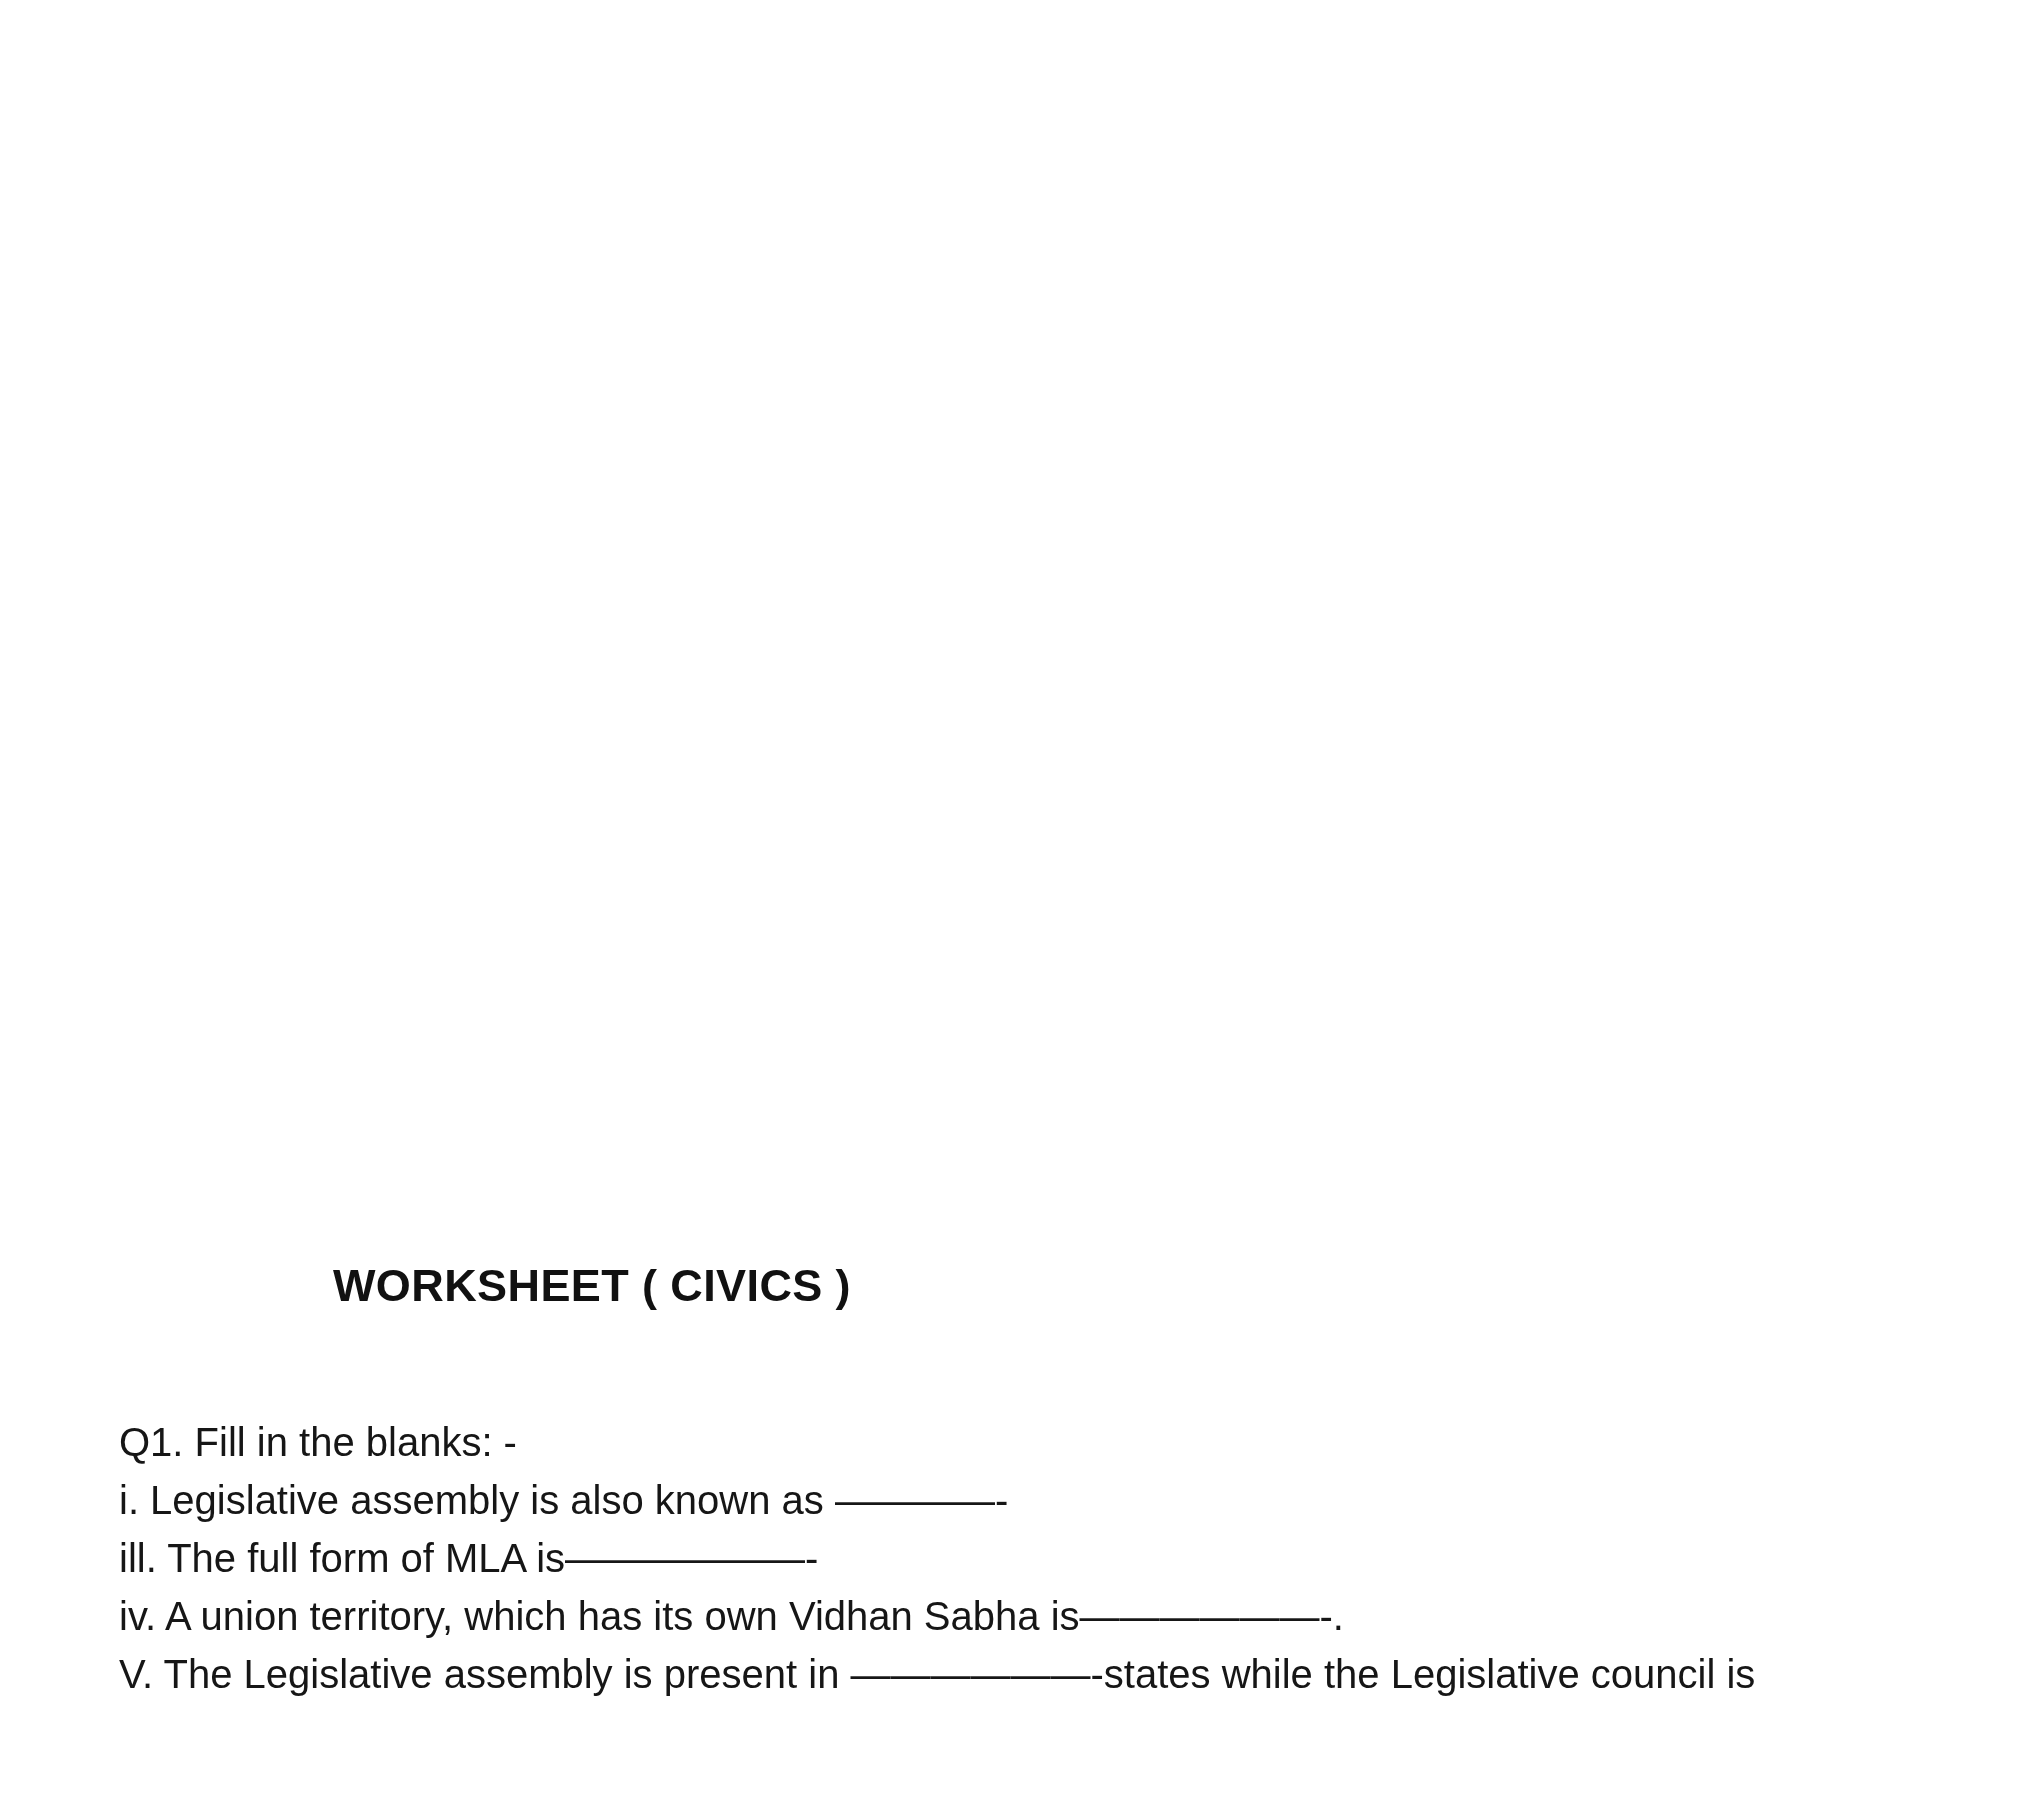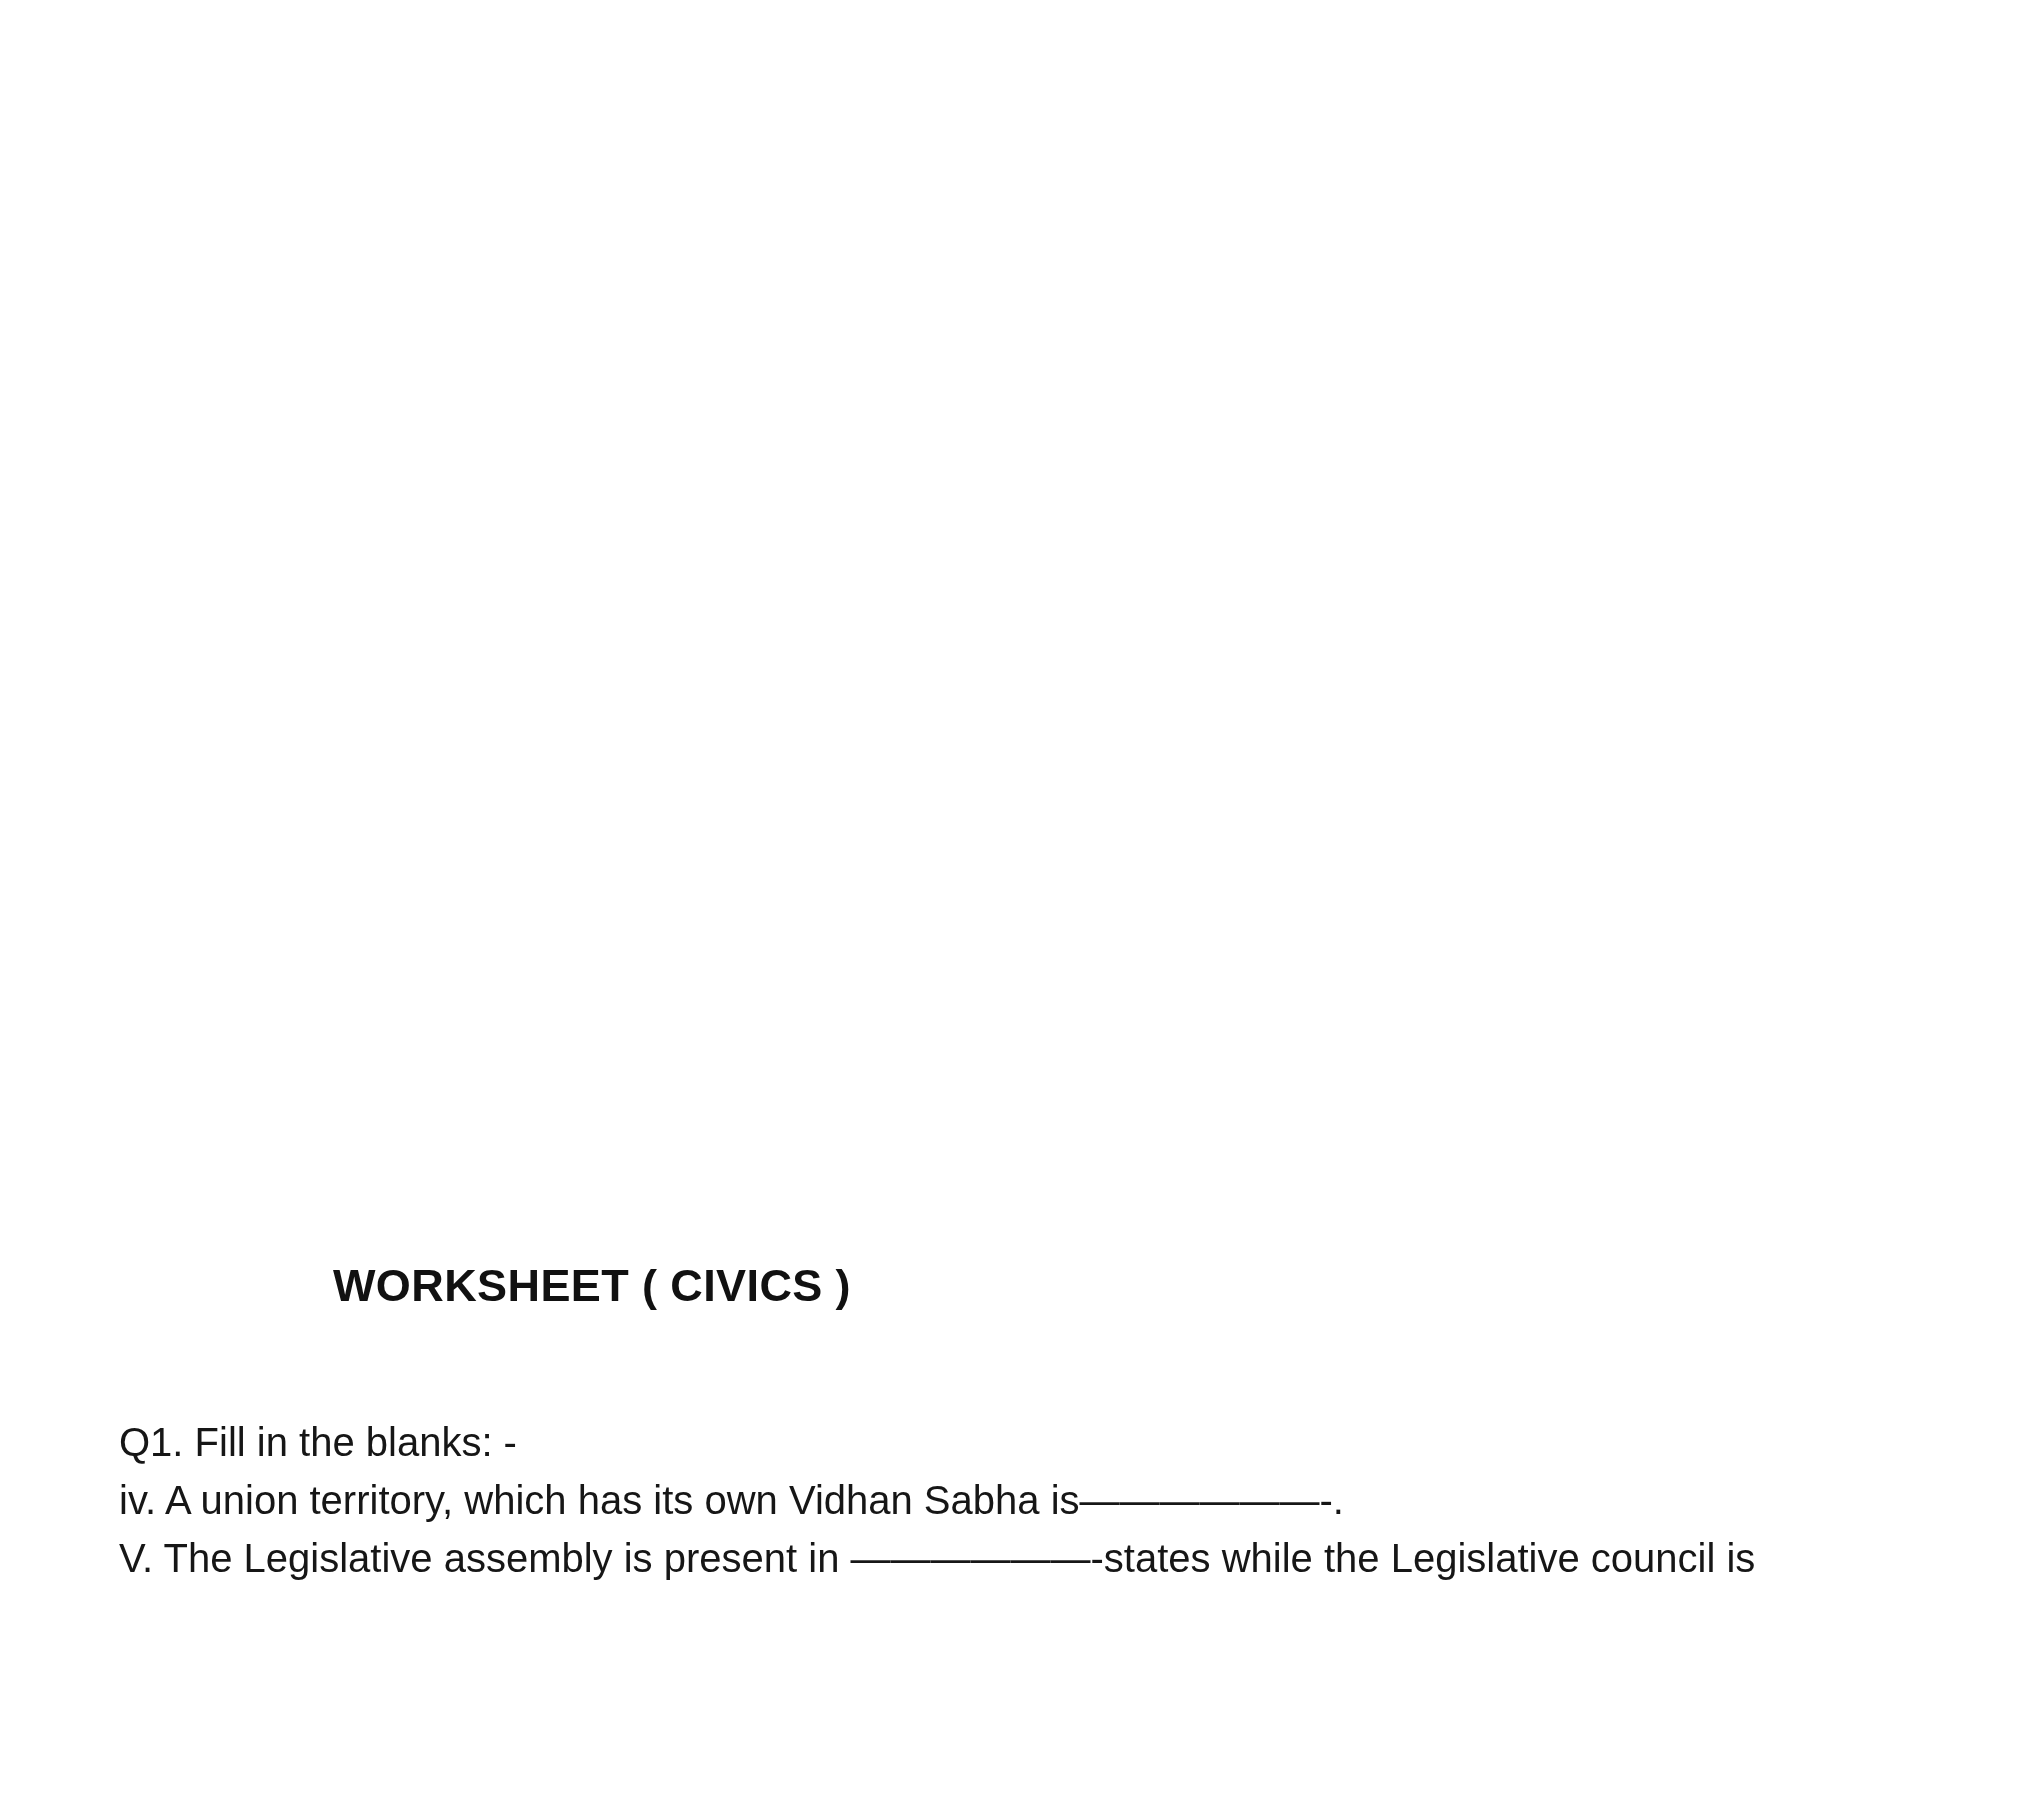--- a/index.html
+++ b/index.html
@@ -42,18 +42,20 @@
 </style>
 </head>
 <body>
 
 <div class="page">
 
   <div class="doc-title">WORKSHEET ( CIVICS )</div>
 
   <div class="doc-body">
     <div class="doc-line">Q1. Fill in the blanks: -</div>
+    <div class="doc-line">i. Legislative assembly is also known as ————-</div>
+    <div class="doc-line">ill. The full form of MLA is——————-</div>
     <div class="doc-line">iv. A union territory, which has its own Vidhan Sabha is——————-.</div>
     <div class="doc-line">V. The Legislative assembly is present in ——————-states while the Legislative council is</div>
   </div>
 
 </div>
 
 
 </body></html>

